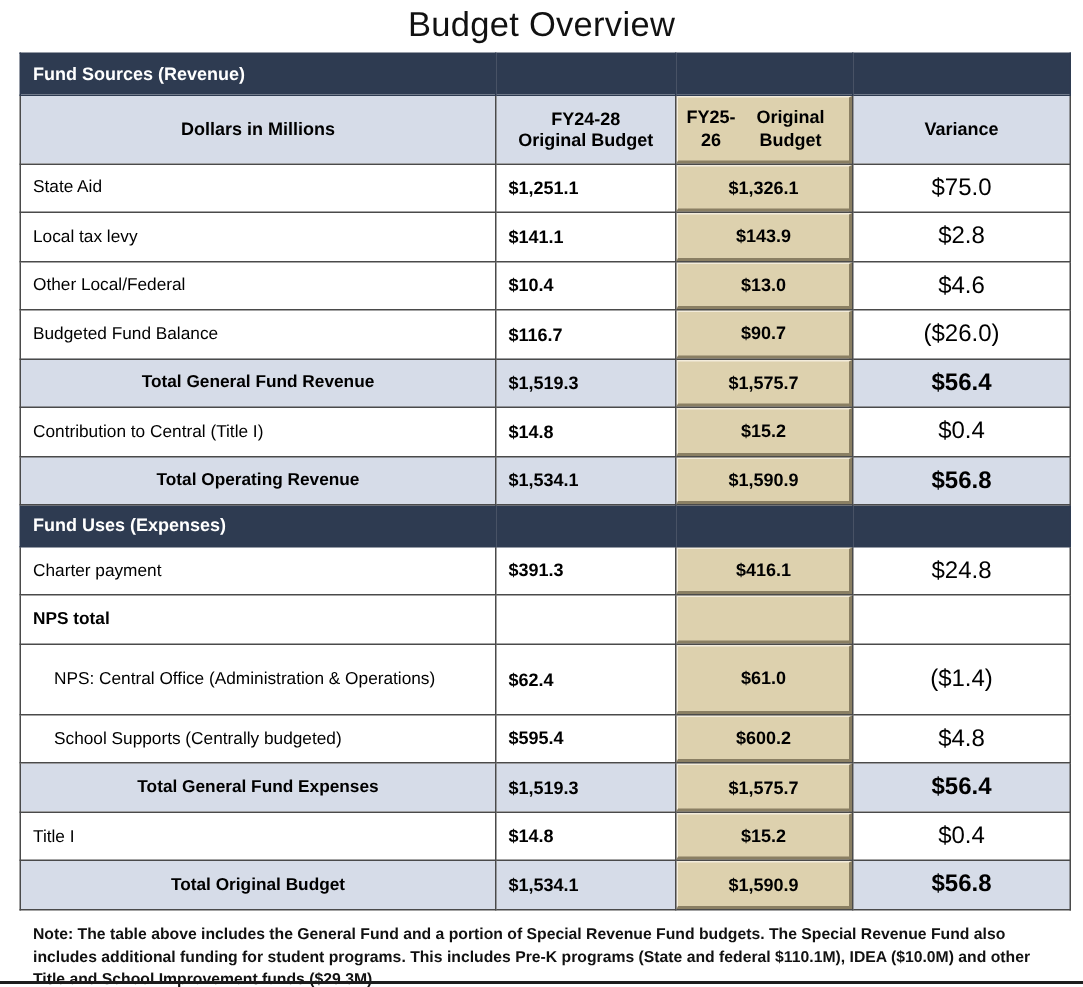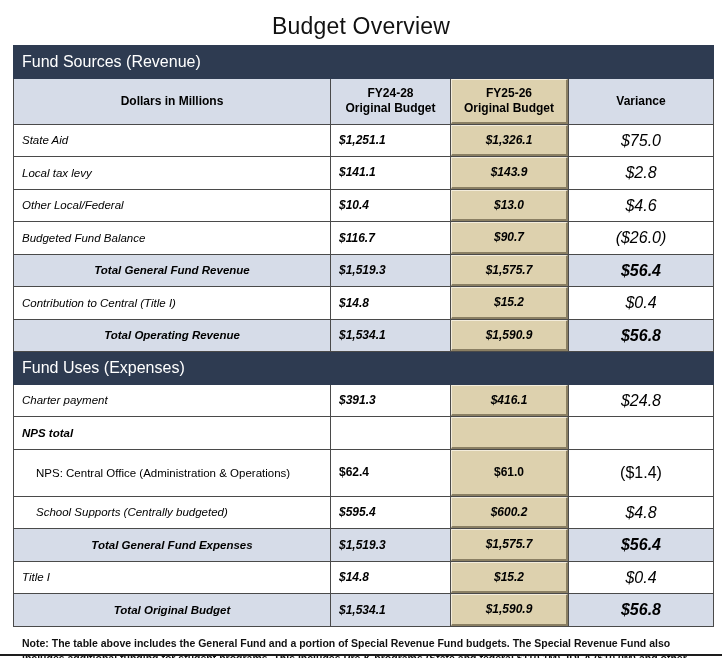--- a/index.html
+++ b/index.html
@@ -14,21 +14,21 @@
     font-family: "Liberation Sans", sans-serif;
     color: #000000;
     position: relative;
   }
 
   #page-title {
     text-align: center;
     font-size: 23px;
     font-weight: 400;
     letter-spacing: 0.2px;
-    padding-top: 13px;
+    padding-top: 3px;
     padding-bottom: 5px;
     color: #111111;
   }
 
   .table-wrap {
     margin: 0 13px 0 13px;
     width: 700px;
   }
 
   table.budget {
@@ -78,22 +78,22 @@
     font-weight: bold;
   }
 
   
   tr.section td {
     background: #2e3b51;
     border-color: #2e3b51;
   }
   tr.section td .cell {
     color: #ffffff;
-    font-weight: normal;
-    font-size: 16px;
+    font-weight: bold;
+    font-size: 12px;
     padding: 6px 8px;
   }
   tr.section td.hl { background: #2e3b51; }
 
   tr.colhead td {
     background: #d6dce8;
     height: 44px;
   }
   tr.colhead td .cell {
     font-weight: bold;
@@ -129,30 +129,30 @@
     display: flex;
     align-items: center;
     justify-content: center;
     text-align: center;
     font-weight: bold;
     font-size: 12px;
     padding: 5px 4px;
   }
   td.hl .chip.head {
     line-height: 1.25;
-    flex-direction: column;
+    flex-direction: row;
     padding: 6px 4px;
   }
 
   tr.colhead td.hl { background: #d6dce8; }
   tr.total   td.hl { background: #d6dce8; }
 
   
   tr.r-tall td { height: 46px; }
-  tr.r-std  td { height: 27px; font-style: italic; }
+  tr.r-std  td { height: 27px; }
   tr.r-sec  td { height: 24px; }
 
   
   .note {
     margin: 9px 13px 0 22px;
     font-size: 10.5px;
     line-height: 1.45;
     color: #111111;
     font-weight: 600;
     width: 672px;

